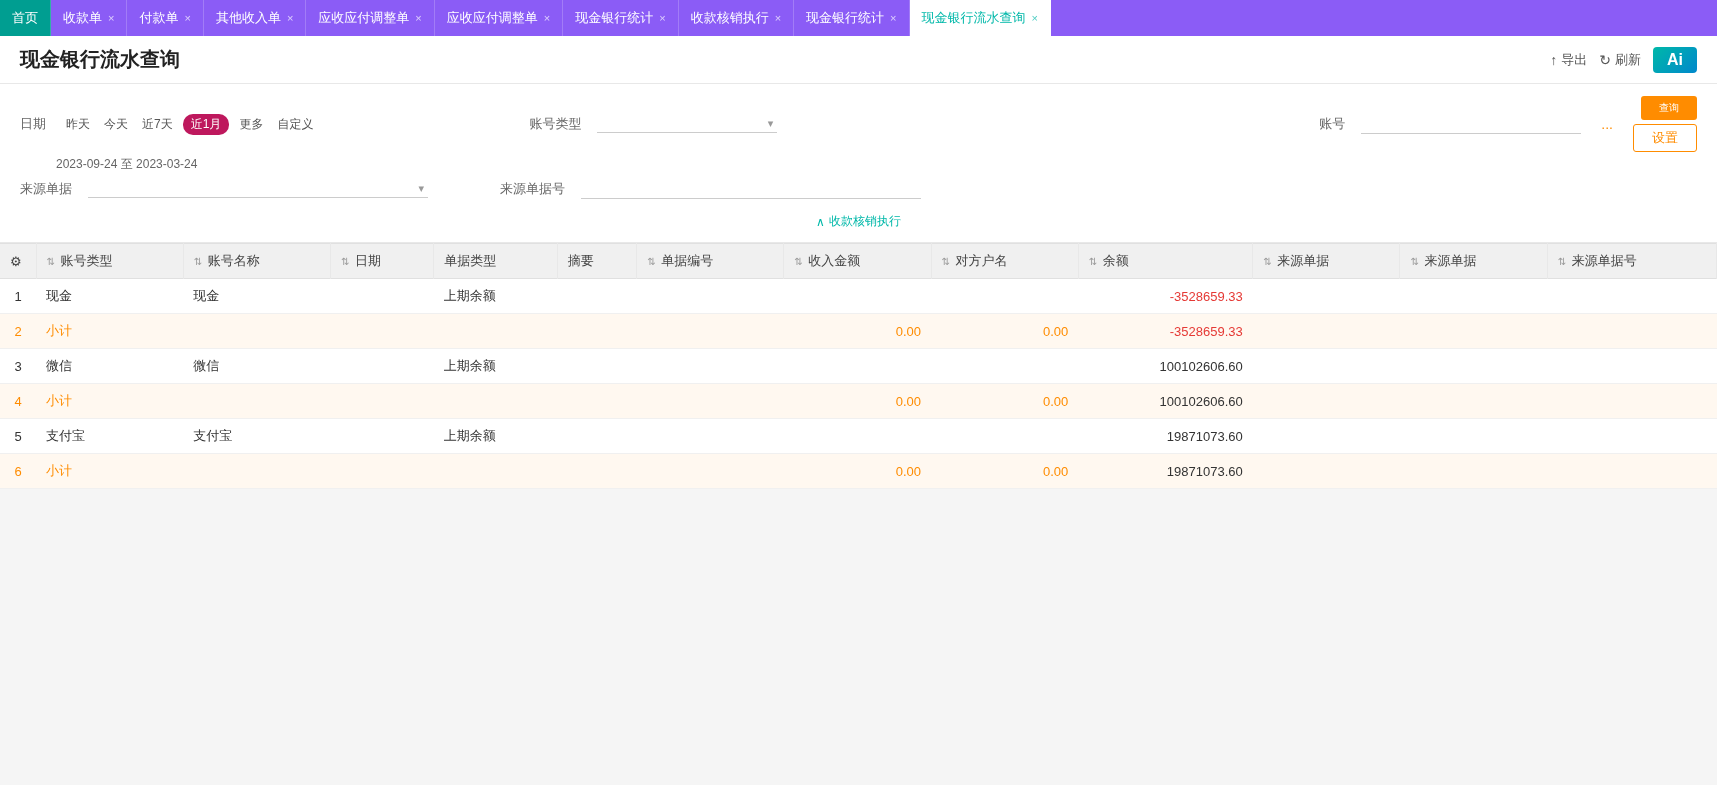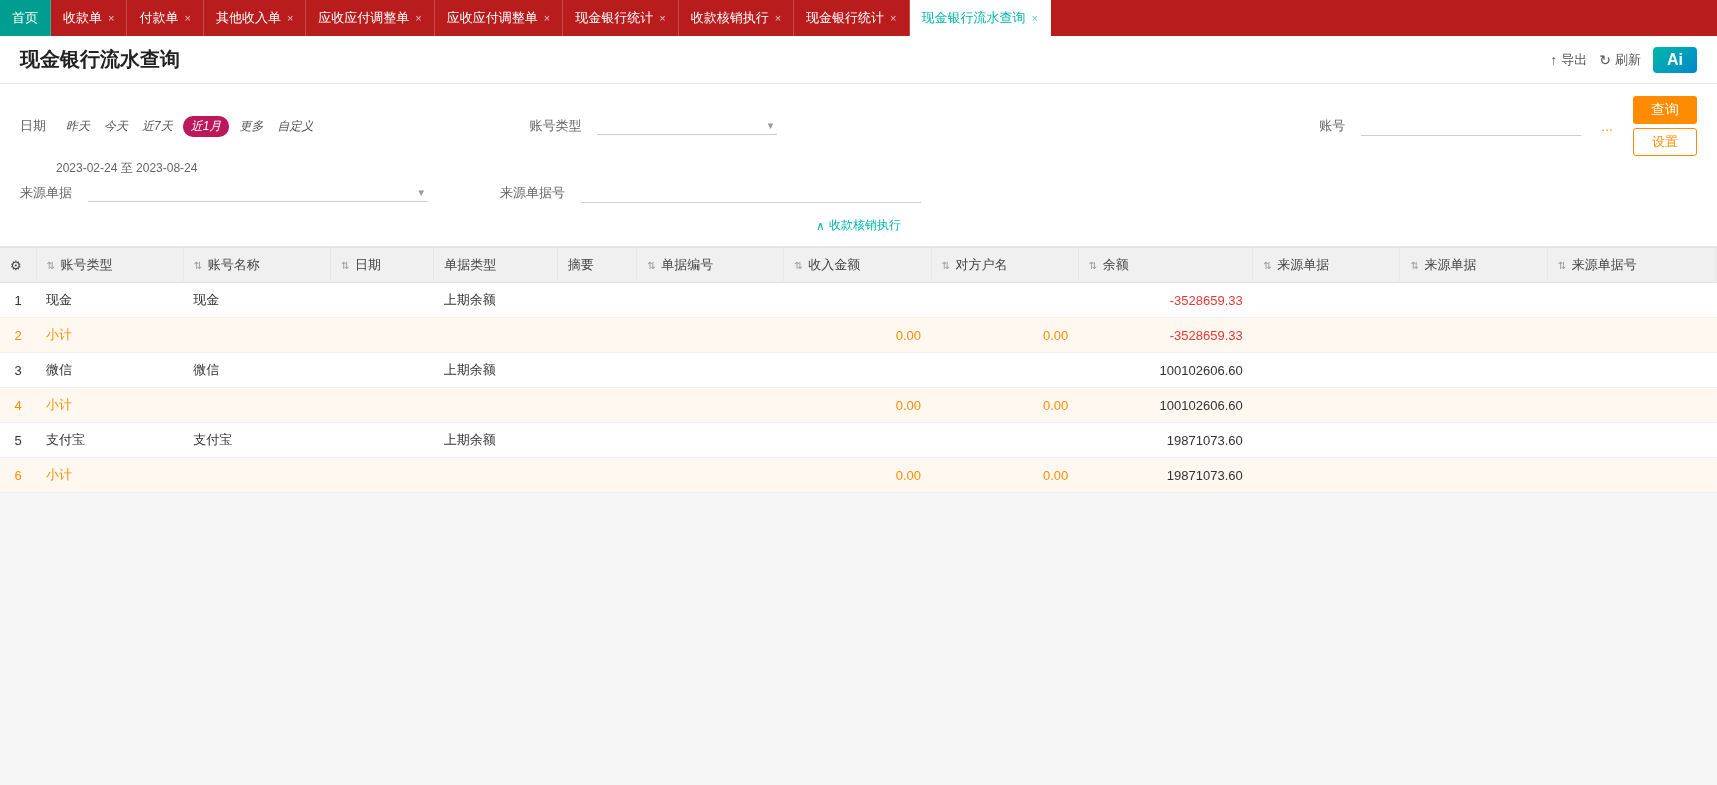--- a/index.html
+++ b/index.html
@@ -1,20 +1,20 @@
 <!DOCTYPE html>
 <html><head>
   <meta charset="utf-8">
   <style>
     * { box-sizing: border-box; margin: 0; padding: 0; }
     body { font-family: 'Microsoft YaHei', Arial, sans-serif; font-size: 13px; background: #f5f5f5; color: #333; }
 
     
     .top-nav {
-      background: #b91c1c;
+      background: #8b5cf6;
       display: flex;
       align-items: center;
       height: 36px;
       padding: 0 0;
       overflow: hidden;
     }
     .nav-tab {
       display: inline-flex;
       align-items: center;
       height: 36px;
@@ -90,21 +90,20 @@
     .filter-date-options {
       display: flex;
       align-items: center;
       gap: 6px;
     }
     .date-option {
       font-size: 12px;
       color: #555;
       cursor: pointer;
       padding: 2px 4px;
-      font-style: italic;
     }
     .date-option.active {
       background: #be185d;
       color: #fff;
       border-radius: 10px;
       padding: 2px 8px;
     }
     .date-range {
       font-size: 12px;
       color: #666;
@@ -126,21 +125,21 @@
       gap: 4px;
       align-items: flex-end;
     }
     .btn-query {
       background: #ff8c00;
       color: #fff;
       border: none;
       padding: 5px 18px;
       border-radius: 3px;
       cursor: pointer;
-      font-size: 14px;
+      font-size: 10px;
     }
     .btn-settings {
       background: #fff;
       color: #ff8c00;
       border: 1px solid #ff8c00;
       padding: 4px 18px;
       border-radius: 3px;
       cursor: pointer;
       font-size: 13px;
     }
@@ -345,21 +344,21 @@
         <input class="filter-input-box" type="text" style="min-width: 220px;">
         <span class="three-dots">...</span>
 
         <div class="filter-actions">
           <button class="btn-query">查询</button>
           <button class="btn-settings">设置</button>
         </div>
       </div>
 
       <div style="margin-left: 32px; margin-top: -6px; margin-bottom: 6px;">
-        <span class="date-range">2023-02-24 至 2023-08-24</span>
+        <span class="date-range">2023-09-24 至 2023-03-24</span>
       </div>
 
       <div class="filter-row">
         <span class="filter-label">来源单据</span>
         <div class="select-wrapper" style="min-width:340px;">
           <span style="min-width:280px;"></span>
           <span class="chevron">▾</span>
         </div>
 
         <span style="width:40px;"></span>

